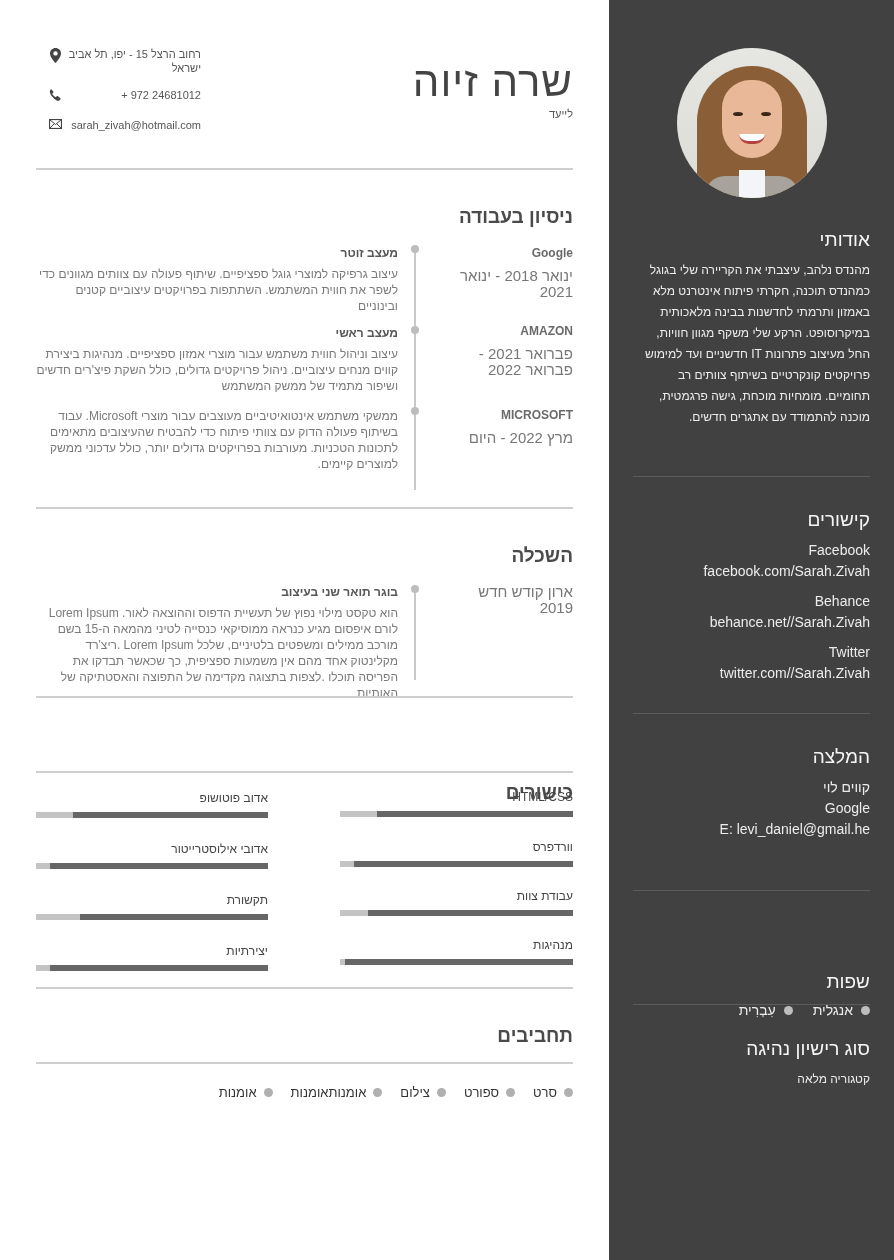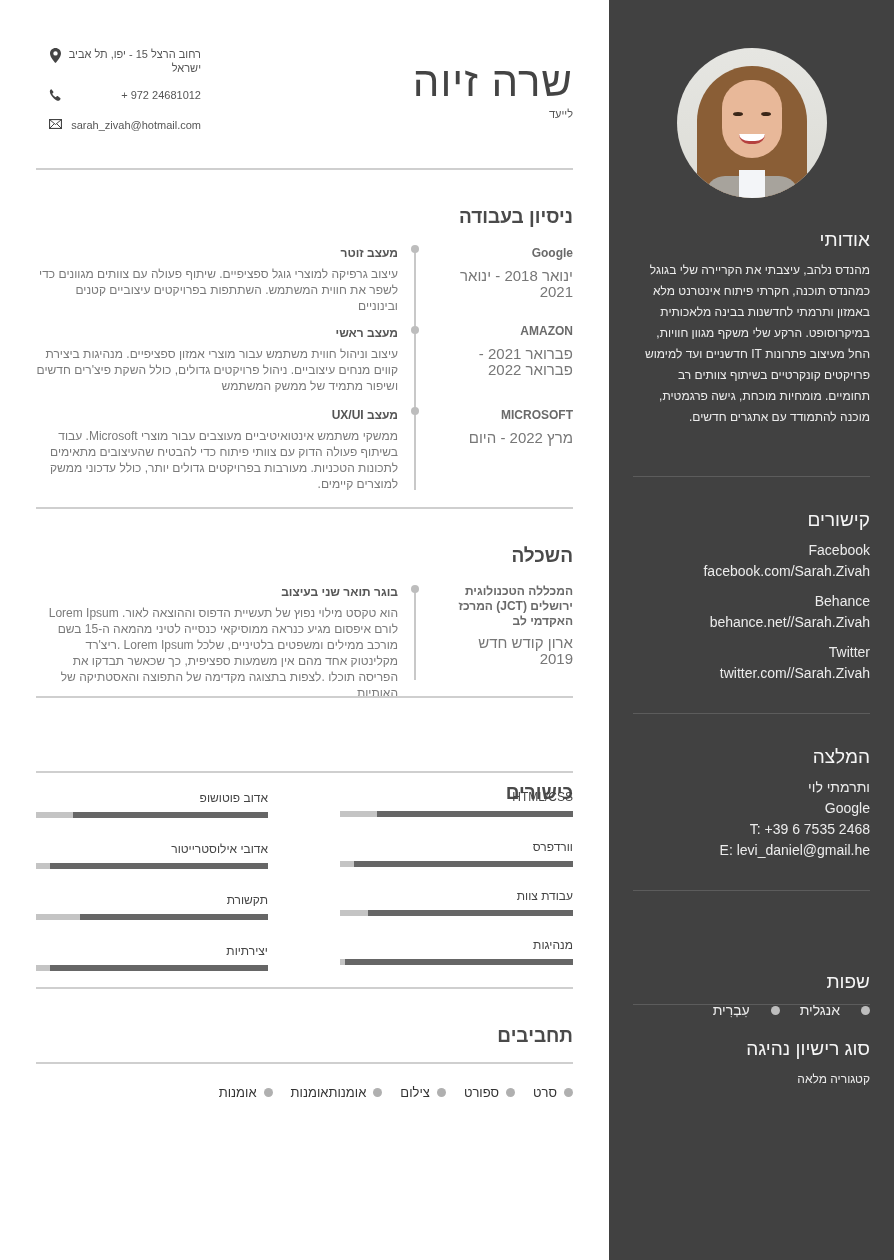--- a/index.html
+++ b/index.html
@@ -26,21 +26,21 @@
 
     .sb-section { position: absolute; left: 24px; width: 237px; text-align: right; }
     .sb-title { font-size: 19px; color: #f5f5f5; font-weight: normal; margin-bottom: 9px; }
     .sb-text { font-size: 12px; line-height: 21px; color: #ececec; }
     .sb-divider { position: absolute; left: 24px; width: 237px; height: 1px; background: #5c5c5c; }
     .link-group { margin-bottom: 9px; }
     .link-group div { font-size: 14px; line-height: 21px; color: #ececec; direction: ltr; text-align: right; }
     .ref-line { font-size: 14px; line-height: 21px; color: #ececec; }
     .ref-line.ltr { direction: ltr; text-align: right; }
     .lang-list { display: flex; gap: 20px; font-size: 14px; color: #ececec; }
-    .lang-item { display: flex; align-items: center; gap: 21px; }
+    .lang-item { display: flex; align-items: center; gap: 8px; }
     .dot-light { width: 9px; height: 9px; border-radius: 50%; background: #bdbdbd; display: inline-block; }
 
     .main { position: absolute; left: 36px; top: 0; width: 537px; height: 1220px; direction: rtl; }
     .name { position: absolute; right: 0; top: 58px; font-size: 42px; color: #444; letter-spacing: 1px; }
     .role { position: absolute; right: 0; top: 108px; font-size: 11px; color: #555; }
     .contact-row { position: absolute; left: 0; width: 165px; display: flex; flex-direction: row-reverse; align-items: flex-start; }
     .contact-text { font-size: 11px; color: #555; line-height: 14px; text-align: right; width: 134px; }
     .contact-text.ltr { direction: ltr; }
     .contact-icon { width: 24px; margin-left: 7px; display: flex; justify-content: center; padding-top: 1px; }
 
@@ -124,31 +124,29 @@
     <div class="tl-role">מעצב ראשי</div>
     <div class="tl-desc">עיצוב וניהול חווית משתמש עבור מוצרי אמזון ספציפיים. מנהיגות ביצירת קווים מנחים עיצוביים. ניהול פרויקטים גדולים, כולל השקת פיצ'רים חדשים ושיפור מתמיד של ממשק המשתמש</div>
   </div>
 
   <div class="tl-dot" style="top:407px;"></div>
   <div class="tl-left" style="top:408px;">
     <div class="tl-company">MICROSOFT</div>
     <div class="tl-date">מרץ 2022 - היום</div>
   </div>
   <div class="tl-right" style="top:408px;">
-    <div class="tl-role">מעצב UX/UI</div>
     <div class="tl-desc">ממשקי משתמש אינטואיטיביים מעוצבים עבור מוצרי Microsoft. עבוד בשיתוף פעולה הדוק עם צוותי פיתוח כדי להבטיח שהעיצובים מתאימים לתכונות הטכניות. מעורבות בפרויקטים גדולים יותר, כולל עדכוני ממשק למוצרים קיימים.</div>
   </div>
 
   <div class="hr" style="top:507px;"></div>
 
   <div class="sec-title" style="top:545px;">השכלה</div>
   <div class="timeline-line" style="top:590px; height:90px;"></div>
   <div class="tl-dot" style="top:585px;"></div>
   <div class="tl-left" style="top:584px;">
-    <div class="tl-company rtl">המכללה הטכנולוגית ירושלים (JCT) המרכז האקדמי לב</div>
     <div class="tl-date">ארון קודש חדש 2019</div>
   </div>
   <div class="tl-right" style="top:585px;">
     <div class="tl-role">בוגר תואר שני בעיצוב</div>
     <div class="tl-desc">הוא טקסט מילוי נפוץ של תעשיית הדפוס וההוצאה לאור. Lorem Ipsum לורם איפסום מגיע כנראה ממוסיקאי כנסייה לטיני מהמאה ה-15 בשם מורכב ממילים ומשפטים בלטיניים, שלכל Lorem Ipsum .ריצ'רד מקלינטוק אחד מהם אין משמעות ספציפית, כך שכאשר תבדקו את הפריסה תוכלו .לצפות בתצוגה מקדימה של התפוצה והאסטתיקה של האותיות</div>
   </div>
 
   <div class="hr" style="top:696px;"></div>
 
   <div class="sec-title" style="top:734px;margin-top:48px;">כישורים</div>
@@ -261,23 +259,22 @@
     </div>
     <div class="link-group">
       <div>Twitter</div>
       <div>twitter.com//Sarah.Zivah</div>
     </div>
   </div>
   <div class="sb-divider" style="top:713px;"></div>
 
   <div class="sb-section" style="top:746px;">
     <div class="sb-title">המלצה</div>
-    <div class="ref-line">ותרמתי לוי</div>
+    <div class="ref-line">קווים לוי</div>
     <div class="ref-line ltr">Google</div>
-    <div class="ref-line ltr">T: +39 6 7535 2468</div>
     <div class="ref-line ltr">E: levi_daniel@gmail.he</div>
   </div>
   <div class="sb-divider" style="top:890px;"></div>
 
   <div class="sb-section" style="top:924px;margin-top:47px;">
     <div class="sb-title">שפות</div>
     <div class="lang-list">
       <span class="lang-item">
           <span class="dot-light"></span>
           <span>אנגלית</span>

